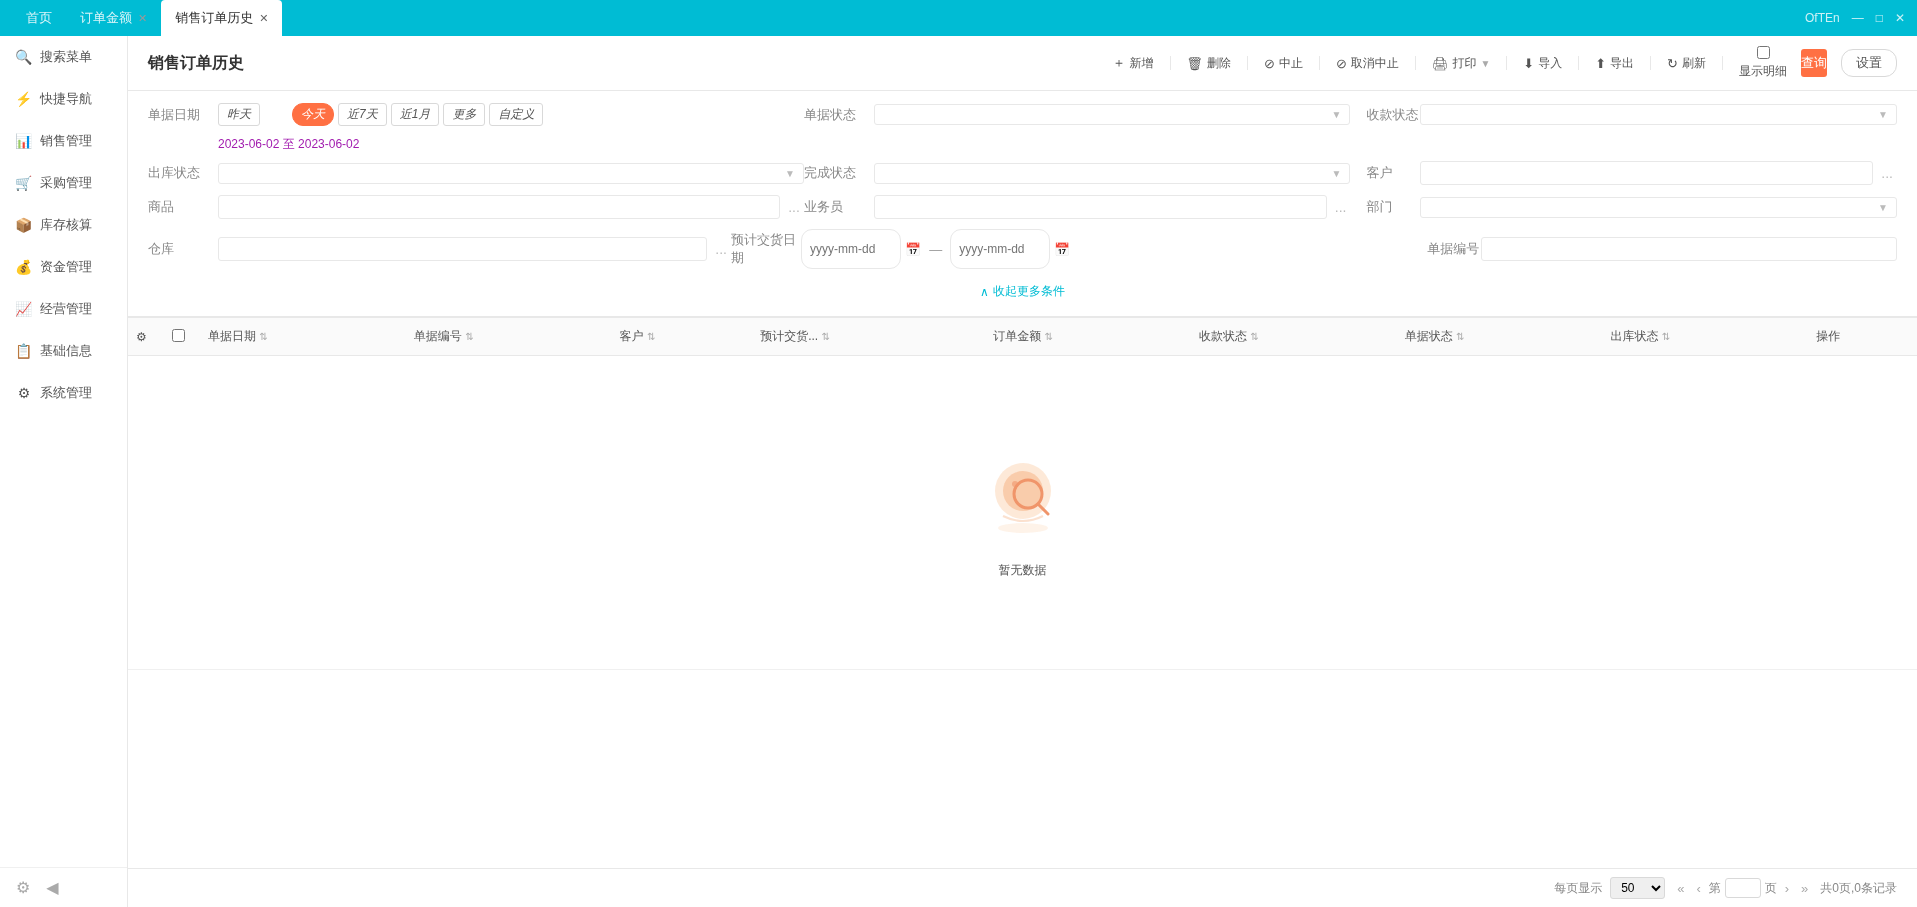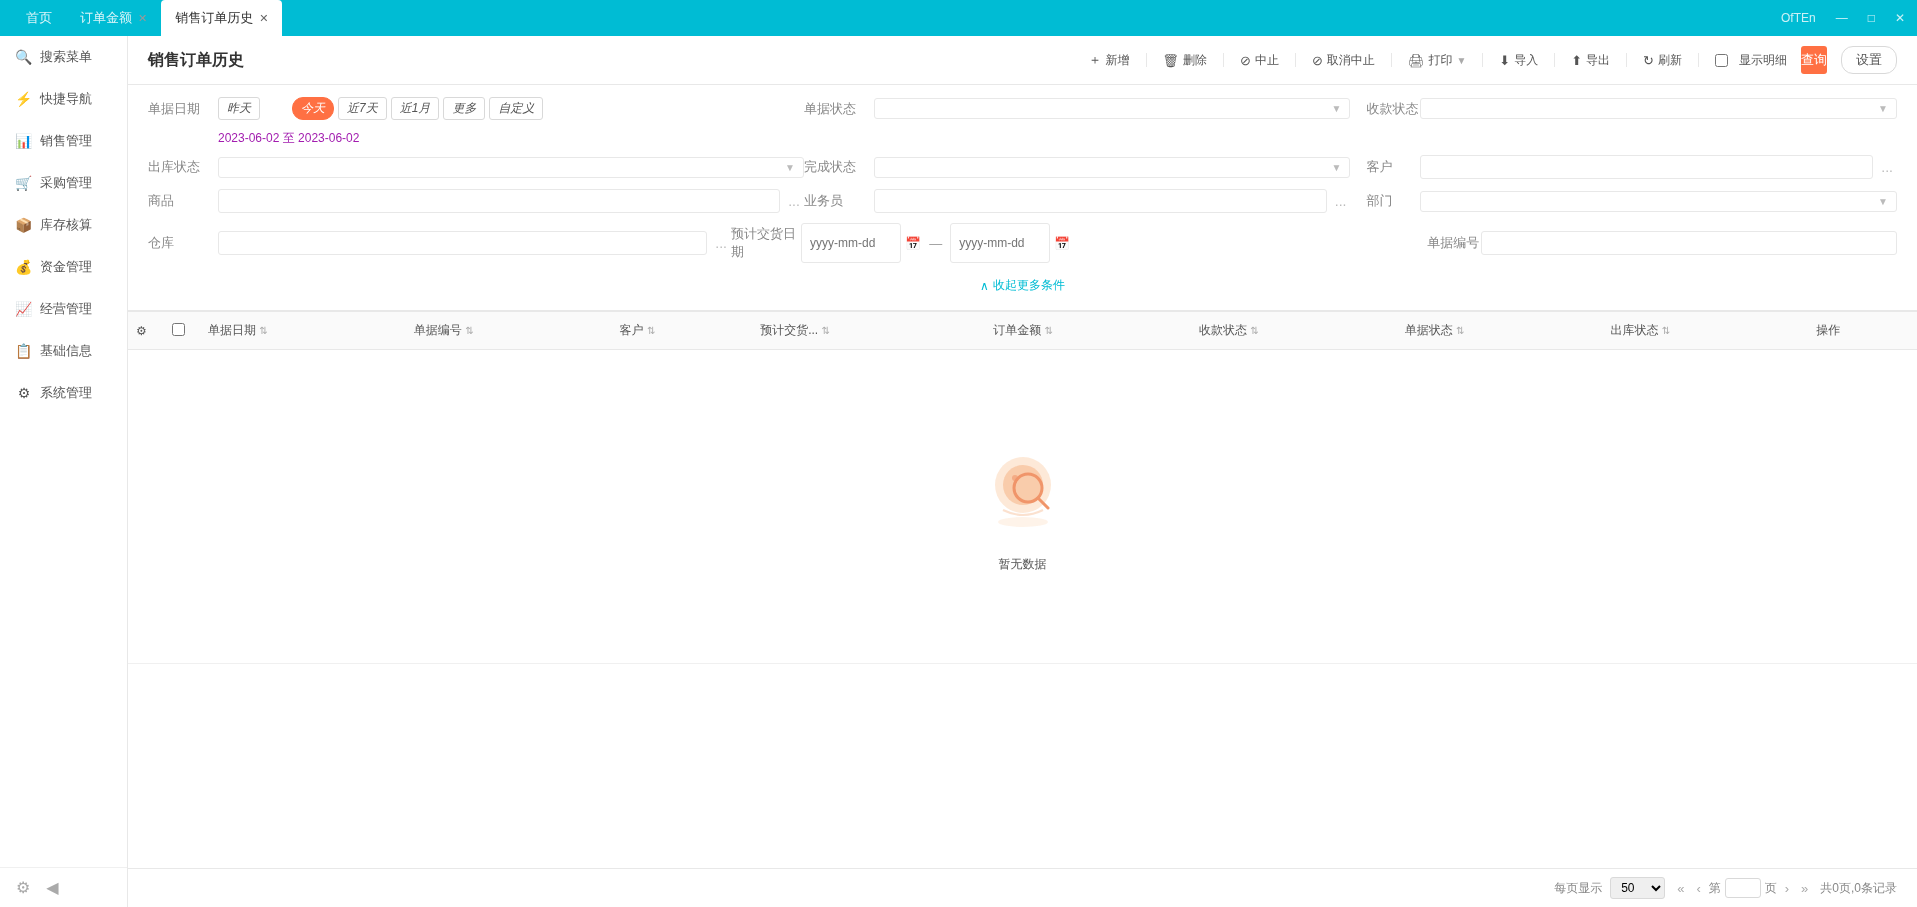--- a/index.html
+++ b/index.html
@@ -5,21 +5,21 @@
     * { box-sizing: border-box; margin: 0; padding: 0; }
     body { font-family: 'Microsoft YaHei', Arial, sans-serif; font-size: 13px; background: #f5f5f5; display: flex; flex-direction: column; height: 907px; overflow: hidden; }
 
     
     .top-bar { background: #00bcd4; height: 36px; display: flex; align-items: center; justify-content: space-between; padding: 0 12px; flex-shrink: 0; }
     .top-bar-tabs { display: flex; align-items: center; height: 100%; gap: 0; }
     .tab-item { display: flex; align-items: center; height: 100%; padding: 0 14px; cursor: pointer; color: rgba(255,255,255,0.85); font-size: 13px; gap: 6px; }
     .tab-item.active { background: #fff; color: #333; border-radius: 4px 4px 0 0; }
     .tab-item .tab-close { color: #999; font-size: 11px; cursor: pointer; }
     .tab-item.active .tab-close { color: #666; }
-    .top-bar-right { display: flex; align-items: center; gap: 20px; color: #fff; font-size: 12px; }
+    .top-bar-right { display: flex; align-items: center; gap: 12px; color: #fff; font-size: 12px; }
     .top-bar-right span { cursor: pointer; opacity: 0.8; }
 
     
     .layout { display: flex; flex: 1; overflow: hidden; }
 
     
     .sidebar { width: 128px; background: #fff; border-right: 1px solid #e8e8e8; display: flex; flex-direction: column; flex-shrink: 0; }
     .sidebar-item { display: flex; align-items: center; gap: 8px; padding: 12px 16px; cursor: pointer; color: #555; font-size: 13px; }
     .sidebar-item .icon { width: 16px; height: 16px; display: flex; align-items: center; justify-content: center; font-size: 14px; }
     .sidebar-bottom { margin-top: auto; display: flex; padding: 10px 16px; gap: 16px; border-top: 1px solid #f0f0f0; }
@@ -29,40 +29,40 @@
     .main { flex: 1; display: flex; flex-direction: column; overflow: hidden; }
 
     
     .page-header { background: #fff; padding: 10px 20px; border-bottom: 1px solid #e8e8e8; display: flex; align-items: center; justify-content: space-between; flex-shrink: 0; }
     .page-title { font-size: 16px; font-weight: bold; color: #333; }
     .toolbar { display: flex; align-items: center; gap: 14px; }
     .toolbar-btn { display: flex; align-items: center; gap: 4px; font-size: 12px; color: #555; cursor: pointer; }
     .toolbar-btn .btn-icon { font-size: 13px; }
     .btn-primary { background: #ff7043; color: #fff; border: none; border-radius: 3px; padding: 5px 0; font-size: 13px; cursor: pointer; }
     .btn-setting { background: #fff; color: #555; border: 1px solid #d9d9d9; border-radius: 12px; padding: 4px 14px; font-size: 13px; cursor: pointer; }
-    .show-detail { display: flex; align-items: center; gap: 11px; font-size: 12px; color: #555; }
+    .show-detail { display: flex; align-items: center; gap: 4px; font-size: 12px; color: #555; flex-direction: column; }
     .show-detail input[type=checkbox] { cursor: pointer; }
 
     
     .filter-area { background: #fff; padding: 12px 20px; border-bottom: 1px solid #e8e8e8; flex-shrink: 0; }
     .filter-row { display: flex; align-items: center; gap: 0; margin-bottom: 10px; }
     .filter-row:last-child { margin-bottom: 0; }
     .filter-item { display: flex; align-items: center; flex: 1; min-width: 0; }
     .filter-label { color: #888; font-size: 13px; width: 70px; flex-shrink: 0; }
     .filter-control { flex: 1; display: flex; align-items: center; gap: 4px; }
     .date-group { display: flex; align-items: center; gap: 4px; }
     .date-btn { padding: 2px 8px; border: 1px solid #d9d9d9; border-radius: 3px; cursor: pointer; font-size: 12px; color: #555; background: #fff; font-style: italic; }
     .date-btn.active { background: #ff7043; color: #fff; border-color: #ff7043; border-radius: 11px; margin-left: 28px; }
     .date-range { color: #a21caf; font-size: 12px; margin-top: 46px; }
     .filter-select { flex: 1; display: flex; align-items: center; border: 1px solid #e8e8e8; border-radius: 3px; padding: 4px 8px; background: #fff; cursor: pointer; min-width: 0; }
     .filter-select-text { flex: 1; color: #bbb; font-size: 12px; }
     .filter-select-arrow { color: #bbb; font-size: 10px; }
     .filter-input { flex: 1; border: 1px solid #e8e8e8; border-radius: 3px; padding: 4px 8px; background: #fff; color: #bbb; font-size: 12px; outline: none; }
     .filter-dots { color: #bbb; font-size: 14px; cursor: pointer; padding: 0 4px; }
-    .filter-date-input { border: 1px solid #e8e8e8; border-radius: 3px; padding: 12px 8px; background: #fff; color: #bbb; font-size: 12px; outline: none; width: 100px; }
+    .filter-date-input { border: 1px solid #e8e8e8; border-radius: 11px; padding: 12px 8px; background: #fff; color: #bbb; font-size: 12px; outline: none; width: 100px; }
     .filter-date-icon { color: #bbb; cursor: pointer; font-size: 13px; }
     .filter-dash { color: #999; padding: 0 4px; }
     .collapse-row { display: flex; align-items: center; justify-content: center; padding: 4px 0; }
     .collapse-btn { color: #00bcd4; font-size: 12px; cursor: pointer; display: flex; align-items: center; gap: 4px; }
 
     
     .table-area { flex: 1; background: #fff; overflow: auto; margin: 0; }
     .data-table { width: 100%; border-collapse: collapse; }
     .data-table th { background: #fafafa; border-bottom: 1px solid #e8e8e8; border-top: 1px solid #e8e8e8; padding: 10px 8px; text-align: left; font-size: 12px; color: #555; font-weight: normal; white-space: nowrap; }
     .data-table th .sort-icon { color: #aaa; font-size: 10px; }

